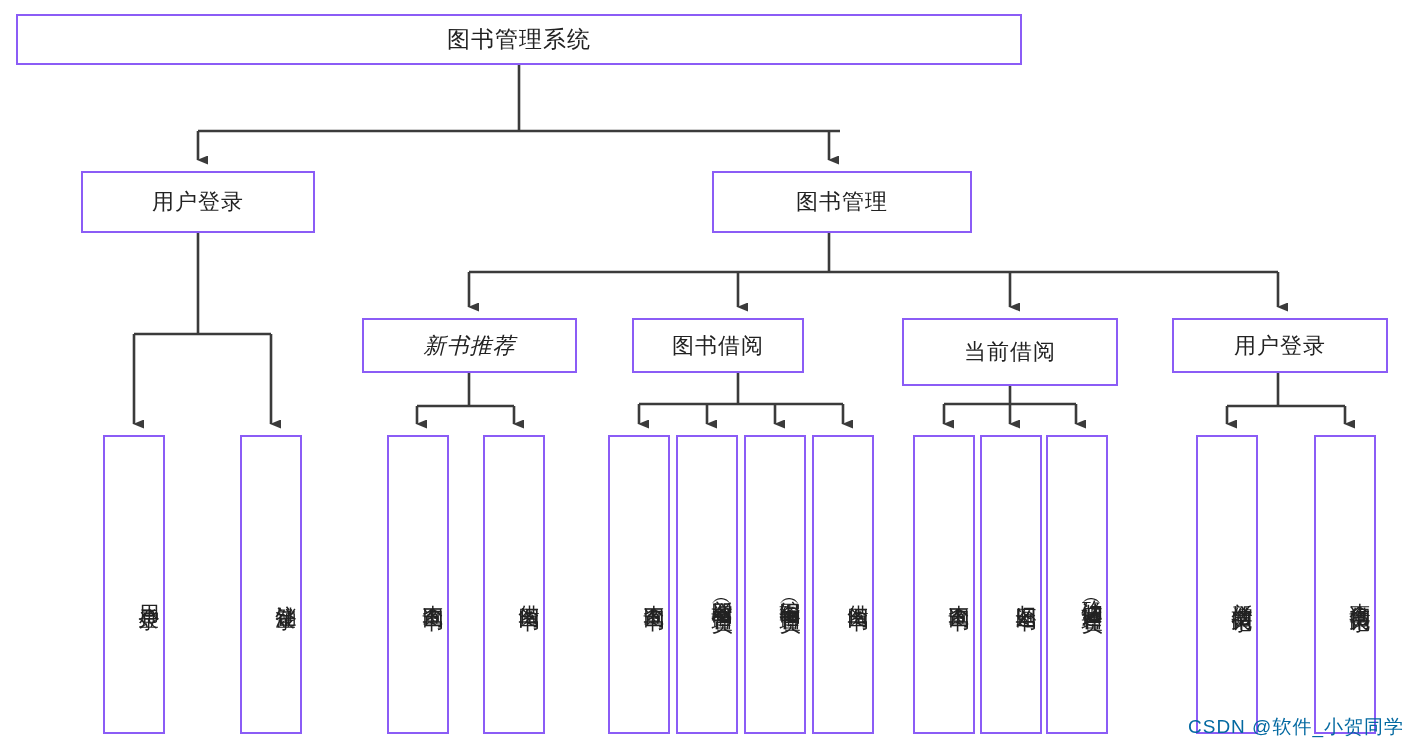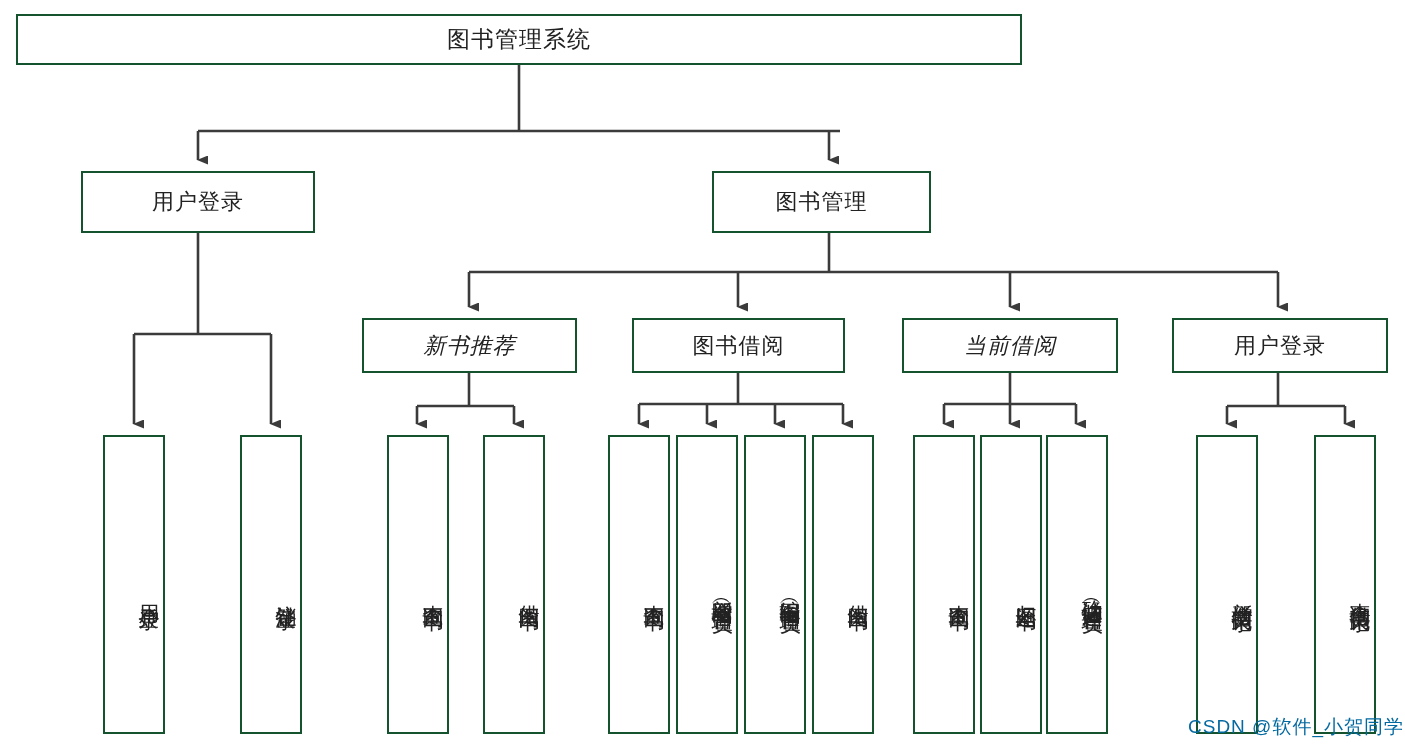--- a/index.html
+++ b/index.html
@@ -21,21 +21,21 @@
     position: absolute;
     left: 0;
     top: 0;
     width: 1405px;
     height: 747px;
     pointer-events: none;
   }
   .node {
     position: absolute;
     box-sizing: border-box;
-    border: 2px solid #14532d;
+    border: 2px solid #8b5cf6;
     background: #ffffff;
     display: flex;
     align-items: center;
     justify-content: center;
     color: #222222;
   }
   .node.horiz {
     font-size: 22px;
     letter-spacing: 1px;
   }
@@ -120,31 +120,31 @@
     </g>
   </svg>
 
   <div class="node horiz root" style="left:16px; top:14px; width:1006px; height:51px;">
     <span>图书管理系统</span>
   </div>
 
   <div class="node horiz" style="left:81px; top:171px; width:234px; height:62px;">
     <span>用户登录</span>
   </div>
-  <div class="node horiz" style="left:712px; top:171px; width:219px; height:62px;">
+  <div class="node horiz" style="left:712px; top:171px; width:260px; height:62px;">
     <span>图书管理</span>
   </div>
 
   <div class="node horiz" style="left:362px; top:318px; width:215px; height:55px;font-style:italic;">
     <span>新书推荐</span>
   </div>
-  <div class="node horiz" style="left:632px; top:318px; width:213px; height:55px;">
+  <div class="node horiz" style="left:632px; top:318px; width:172px; height:55px;">
     <span>图书借阅</span>
   </div>
-  <div class="node horiz" style="left:902px; top:318px; width:216px; height:55px;font-style:italic;">
+  <div class="node horiz" style="left:902px; top:318px; width:216px; height:68px;">
     <span>当前借阅</span>
   </div>
   <div class="node horiz" style="left:1172px; top:318px; width:216px; height:55px;">
     <span>用户登录</span>
   </div>
 
   <div class="node leaf" style="left:103px; top:435px; width:62px; height:299px;">
     <span class="vtext">用户登录</span>
   </div>
   <div class="node leaf" style="left:240px; top:435px; width:62px; height:299px;">

